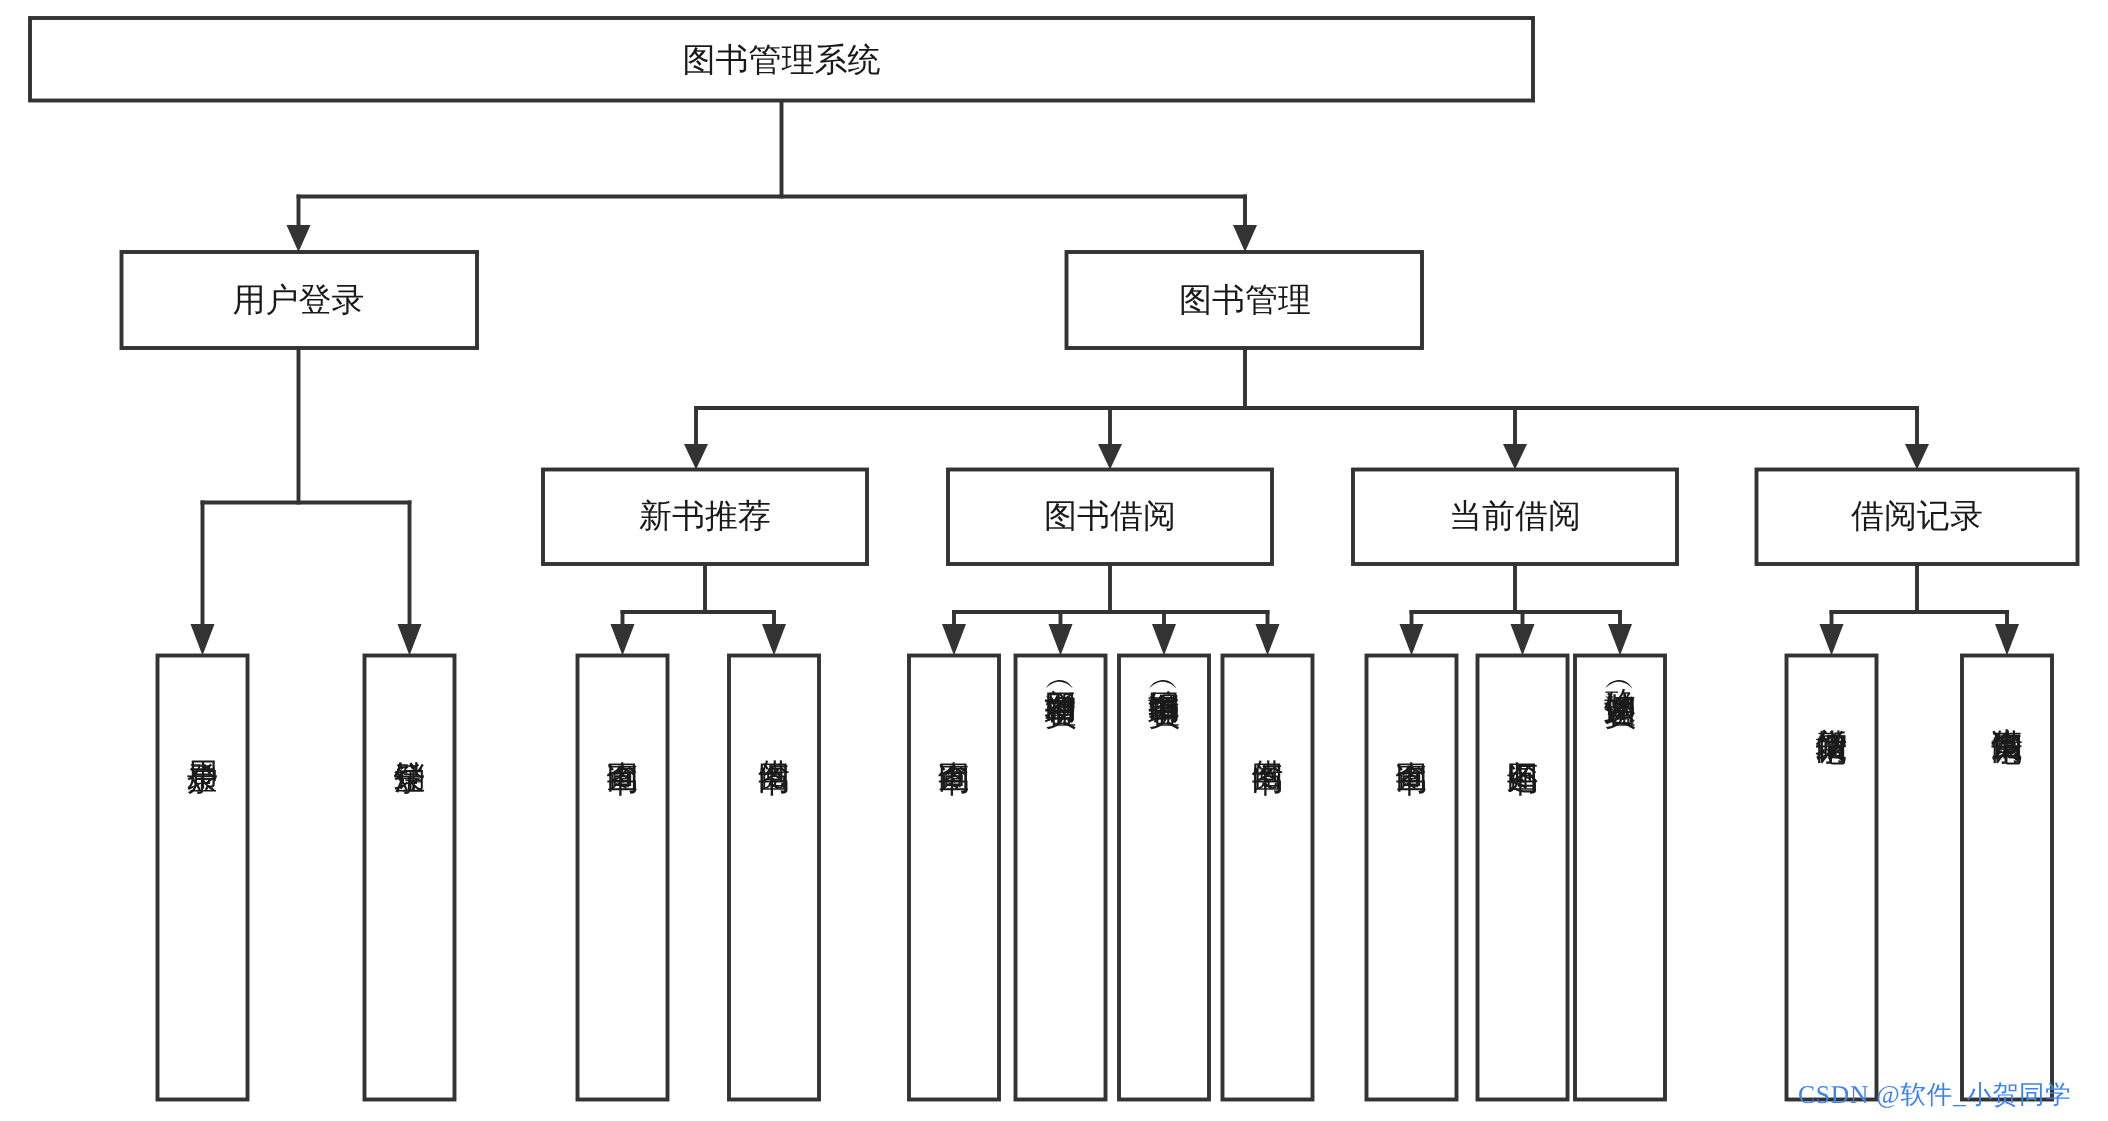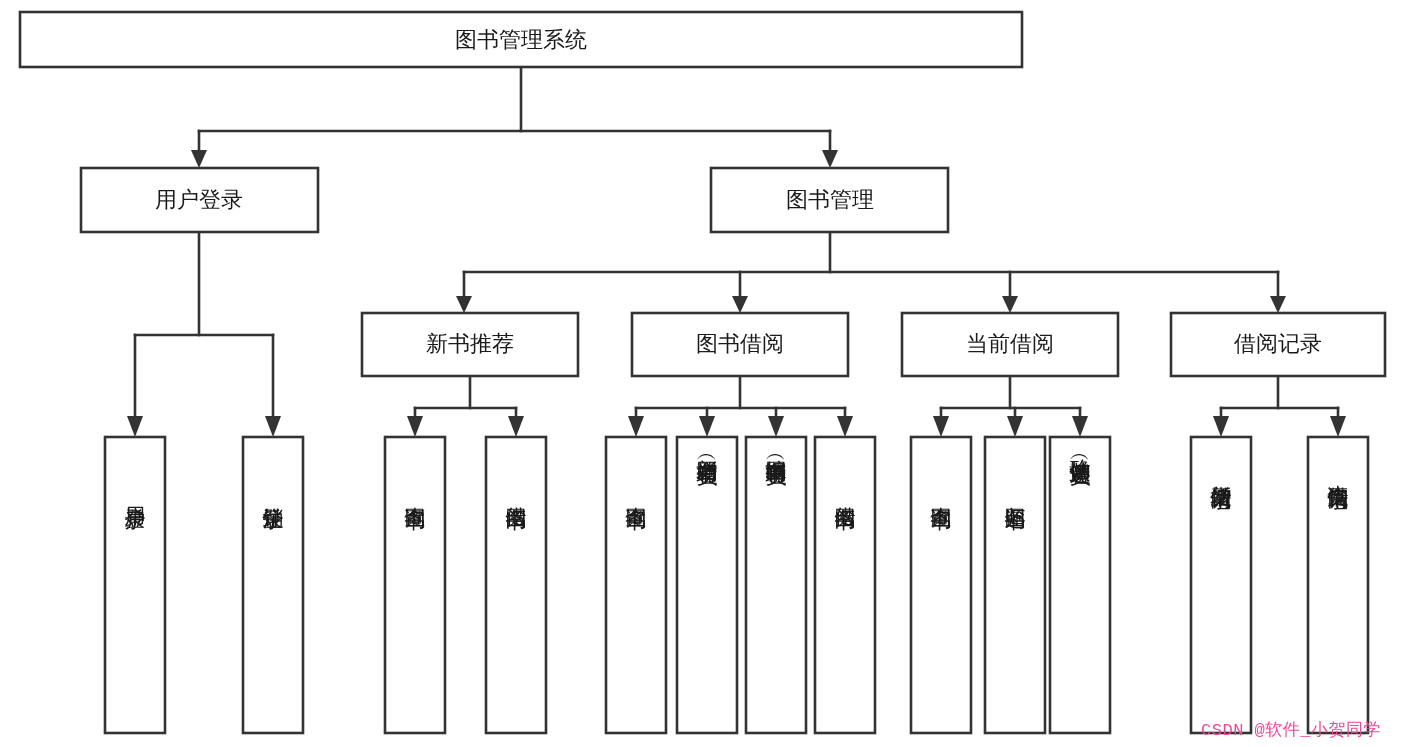--- a/index.html
+++ b/index.html
@@ -18,22 +18,22 @@
     font-family:"DejaVu Sans","Liberation Sans",sans-serif;
     font-size:22px;fill:#1a1a1a;text-anchor:middle;dominant-baseline:middle;
   }
   .node-label-v{
     font-family:"DejaVu Sans","Liberation Sans",sans-serif;
     font-size:21px;fill:#1a1a1a;text-anchor:middle;
     writing-mode:vertical-rl;letter-spacing:1px;
   }
   .watermark{
     position:absolute;right:8px;bottom:6px;
-    font-family:Liberation Mono, monospace;
-    font-size:17px;color:#ec4899;white-space:nowrap;
+    font-family:Liberation Serif, serif;
+    font-size:17px;color:#3b82f6;white-space:nowrap;
     letter-spacing:0.5px;user-select:none;
   }
 </style>
 </head>
 <body>
 
 <div id="diagram-root">
 
   <svg id="tree" viewBox="0 0 1405 747" xmlns="http://www.w3.org/2000/svg">
 

